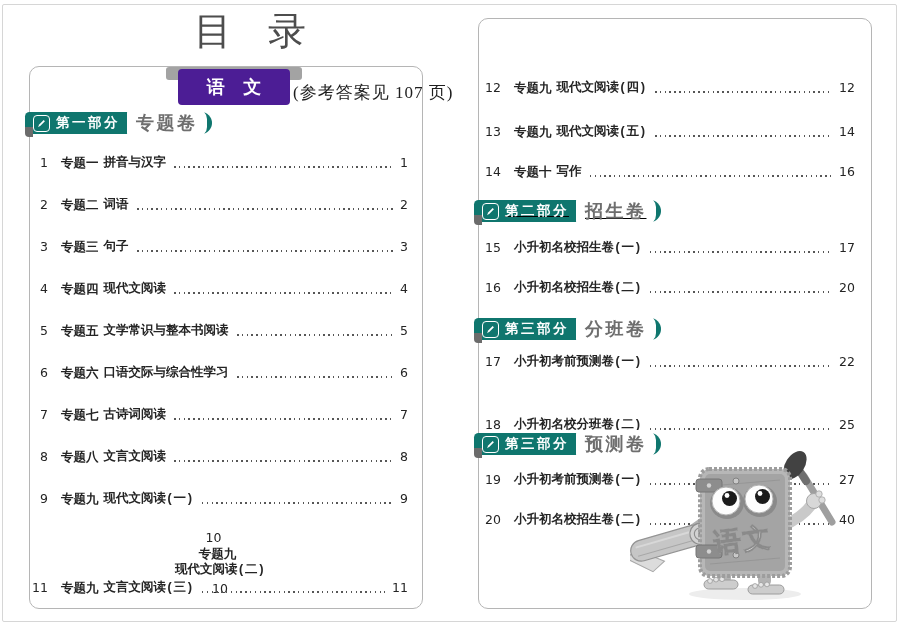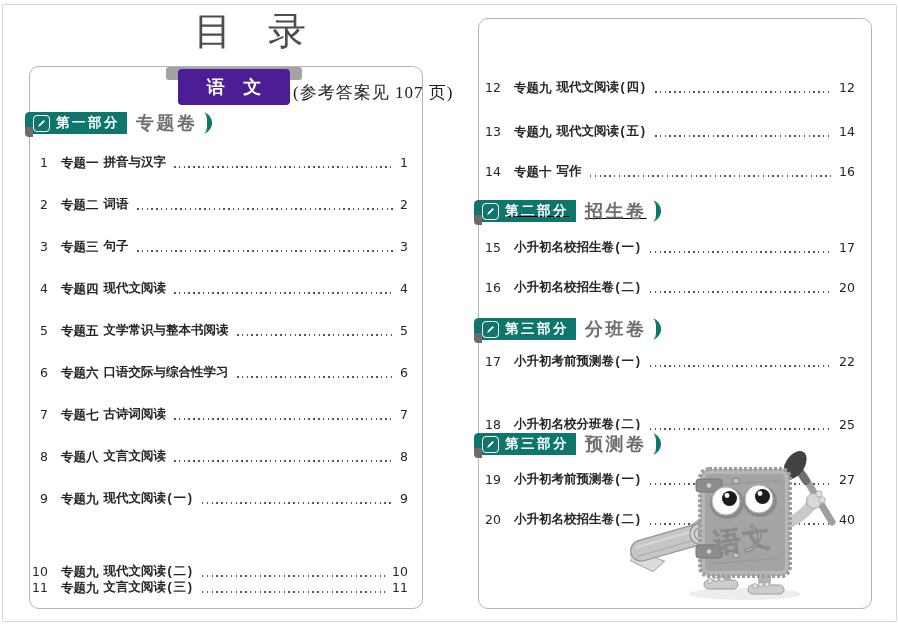--- a/index.html
+++ b/index.html
@@ -156,21 +156,21 @@
     <span class="leader"></span>
     <span class="pg">8</span>
   </div>
 <div class="toc-row row-l" style="top:491px;">
     <span class="no">9</span>
     <span class="label">专题九</span>
     <span class="title">现代文阅读(一)</span>
     <span class="leader"></span>
     <span class="pg">9</span>
   </div>
-<div class="toc-row row-l" style="top:564px;">
+<div class="toc-row row-l" style="top:530px;flex-direction:column;">
     <span class="no">10</span>
     <span class="label">专题九</span>
     <span class="title">现代文阅读(二)</span>
     <span class="leader"></span>
     <span class="pg">10</span>
   </div>
 <div class="toc-row row-l" style="top:580px;">
     <span class="no">11</span>
     <span class="label">专题九</span>
     <span class="title">文言文阅读(三)</span>

